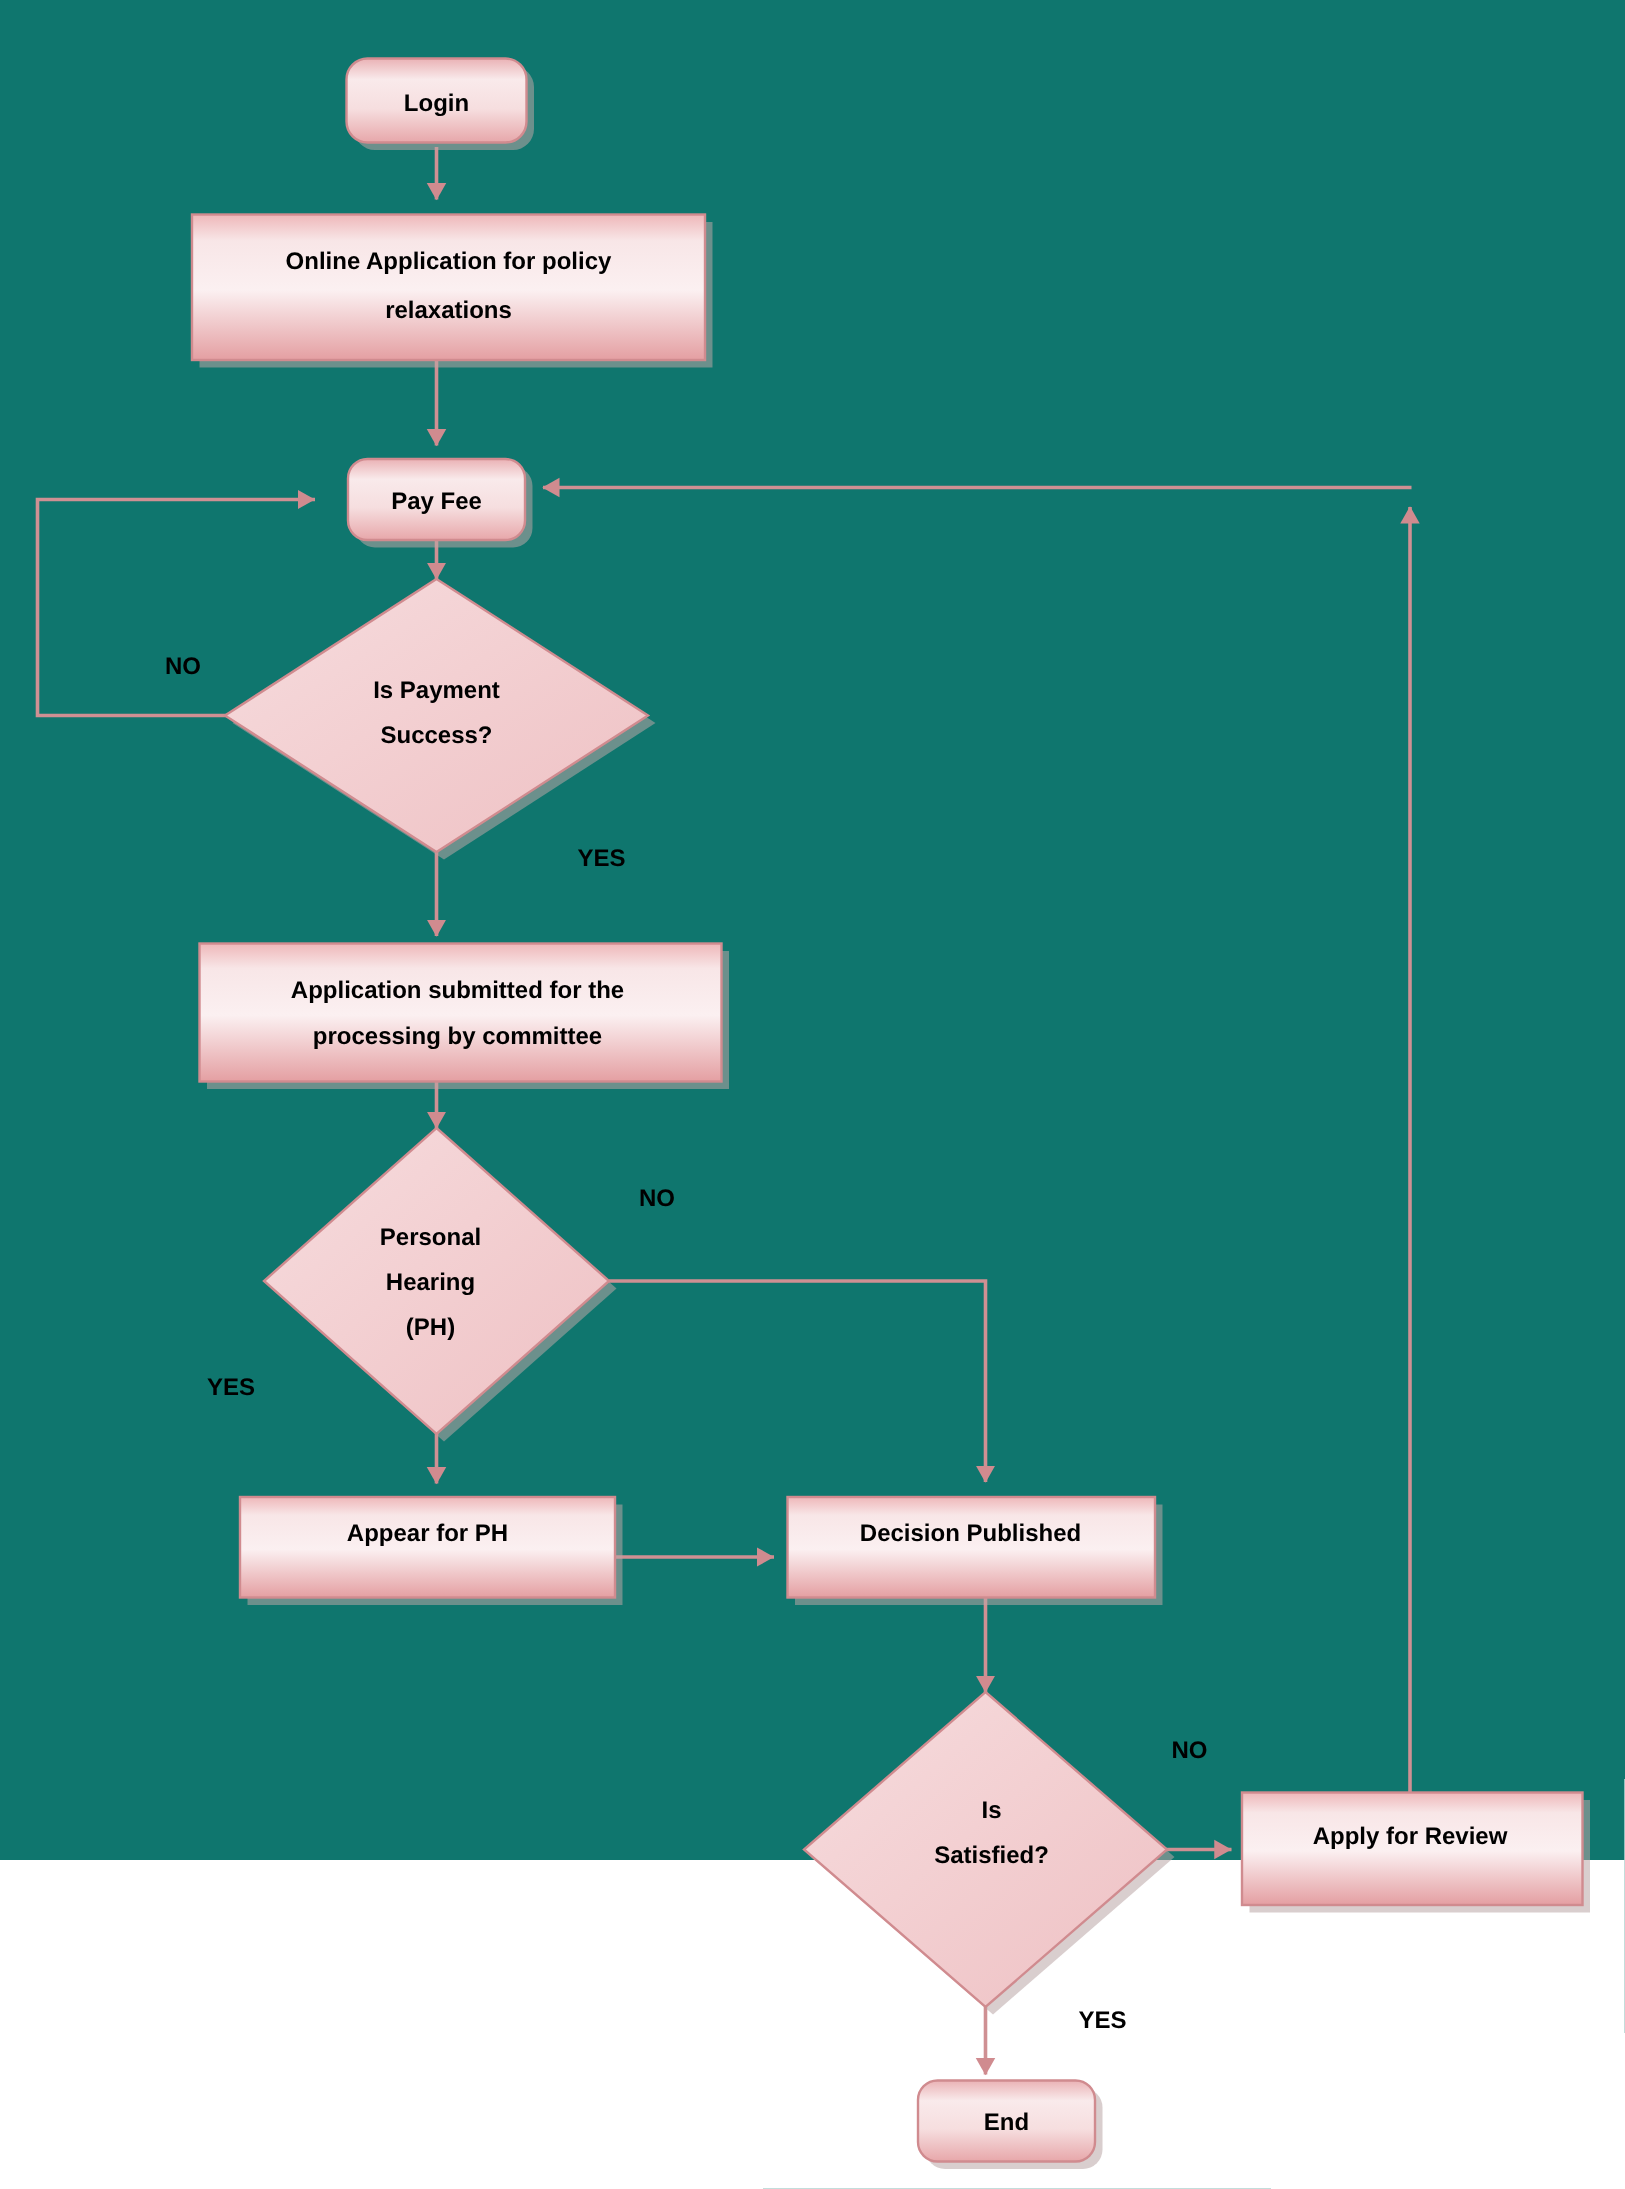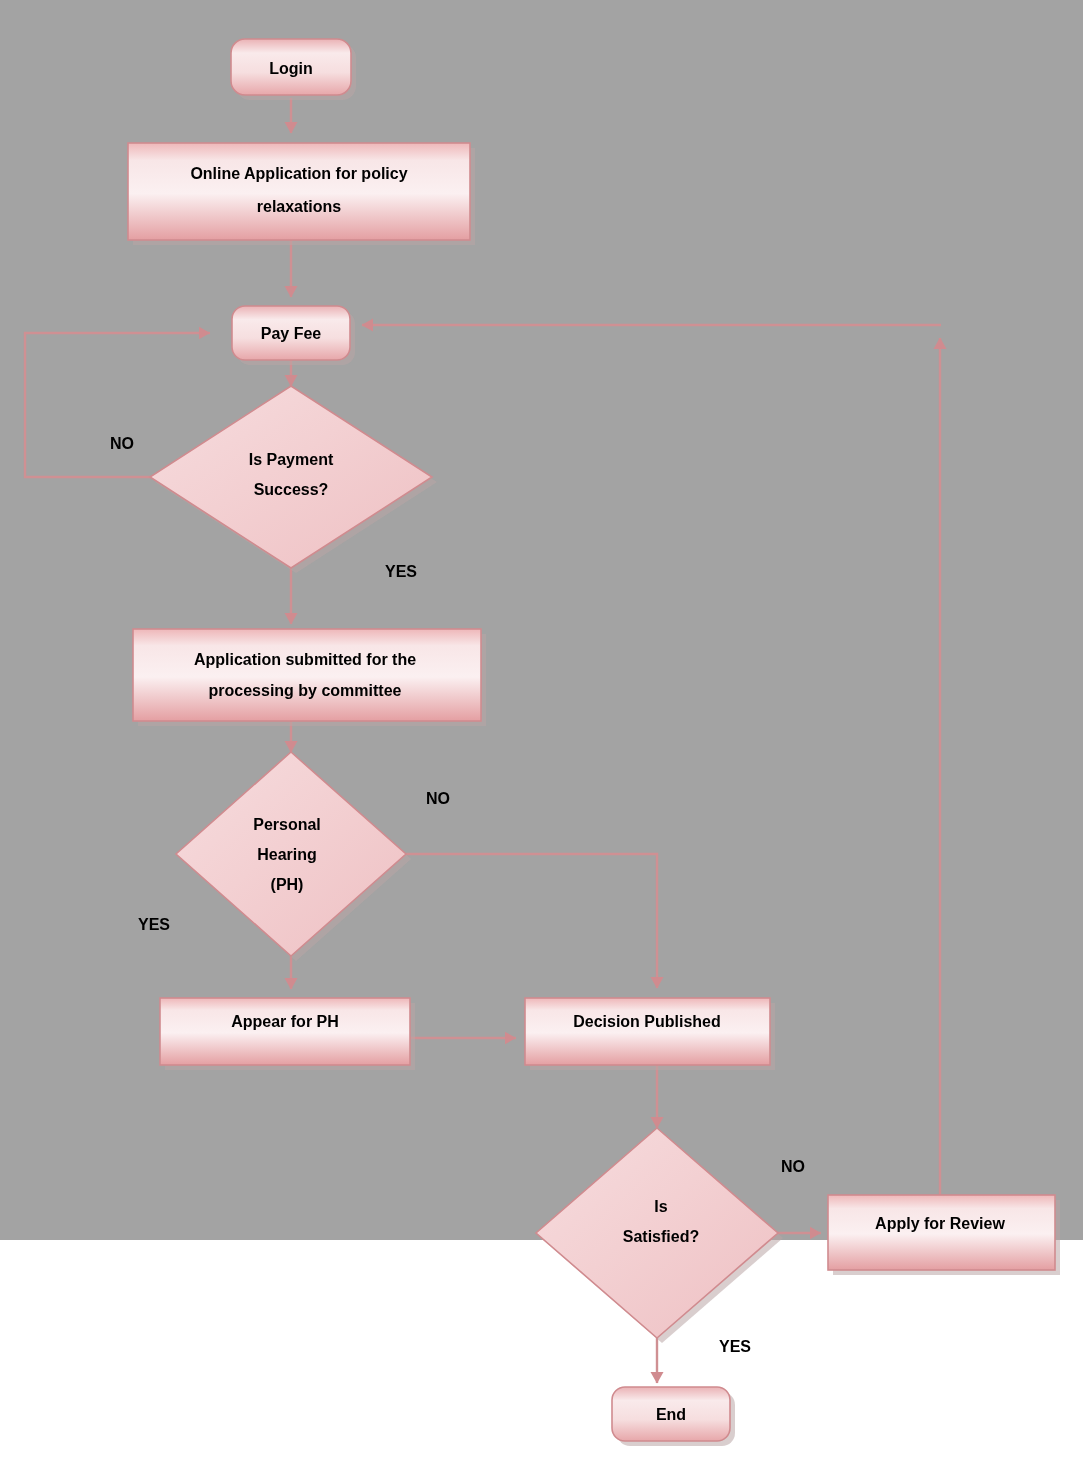--- a/index.html
+++ b/index.html
@@ -10,21 +10,21 @@
   body {
     width: 1083px;
     height: 1459px;
     font-family: "Liberation Sans", sans-serif;
     overflow: hidden;
   }
   #flowchart-root {
     position: relative;
     width: 1083px;
     height: 1240px;
-    background: #a3a3a3;
+    background: #0f766e;
   }
   svg.canvas {
     position: absolute;
     left: 0;
     top: 0;
     width: 1083px;
     height: 1459px;
     display: block;
   }
   .node-label {

